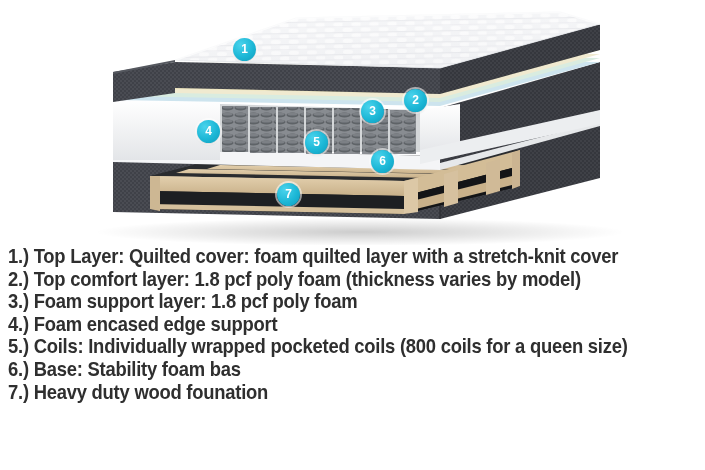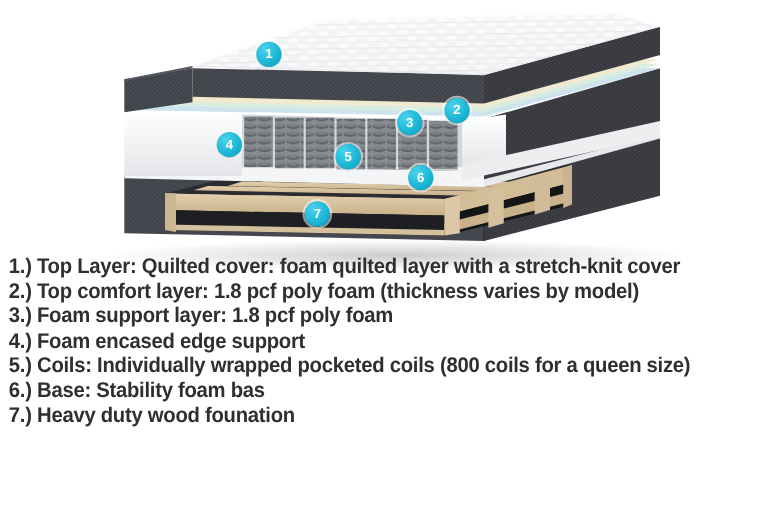--- a/index.html
+++ b/index.html
@@ -32,21 +32,21 @@
     line-height:23px;
     text-align:center;
     -webkit-user-select:none;user-select:none;
     z-index:40;
   }
 
   
   #legend{
     position:absolute;
     left:8px;
-    top:232px;
+    top:246px;
     width:697px;
   }
   .legend-line{
     font-family:"Liberation Sans", sans-serif;
     font-weight:bold;
     font-size:19.3px;
     line-height:22.6px;
     color:#2f2f2f;
     white-space:nowrap;
     letter-spacing:-0.25px;

